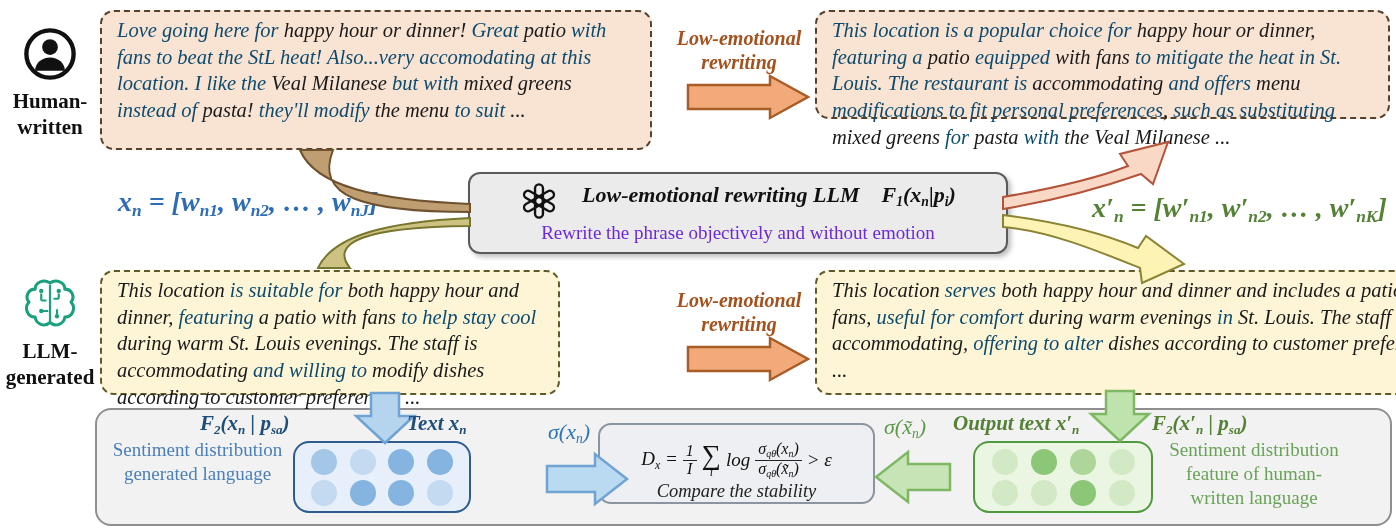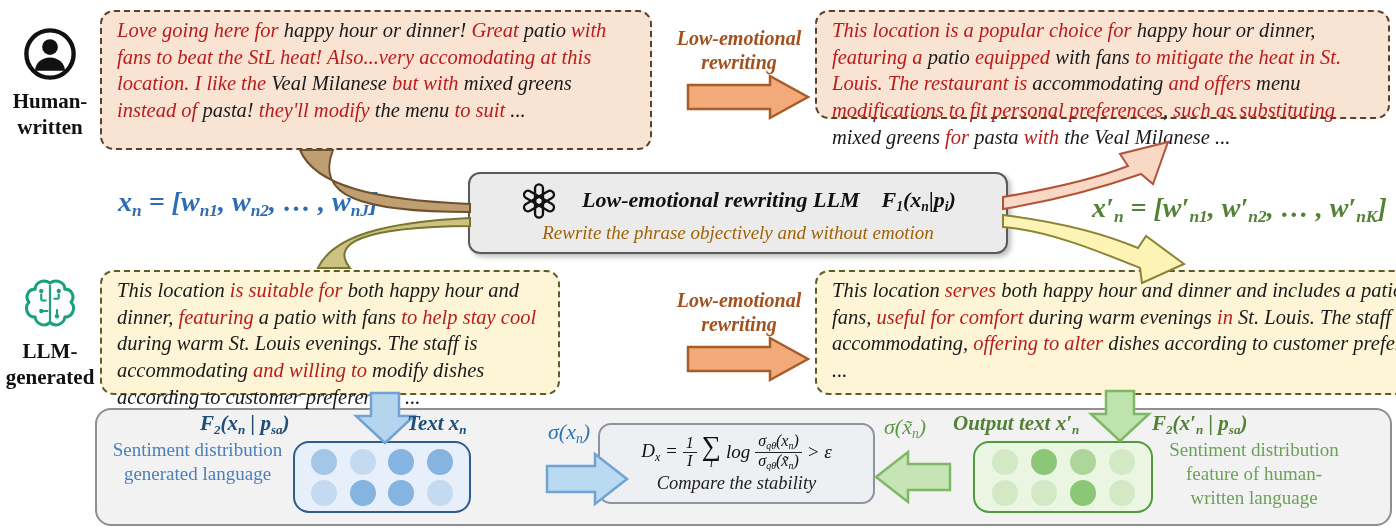--- a/index.html
+++ b/index.html
@@ -3,37 +3,37 @@
 <meta charset="utf-8">
 <style>
   html,body{margin:0;padding:0;background:#ffffff;}
   .canvas{position:relative;width:1396px;height:532px;background:#ffffff;overflow:hidden;
           font-family:"Liberation Serif","DejaVu Serif",serif;}
   
   .tbox{position:absolute;border-radius:14px;z-index:2;box-sizing:border-box;}
   .tbox.pink{background:#f9e3d3;border:2.5px dashed #55422e;}
   .tbox.yellow{background:#fdf5d6;border:2.5px dashed #5f5a2c;}
   .boxtext{padding:5px 15px;font-style:italic;font-size:20.5px;line-height:1.3;color:#1a1a1a;}
-  .seg-r{color:#b91c1c;text-align:right;}
+  .seg-r{color:#0c4a6e;text-align:right;}
   .seg-sub{font-size:.62em;vertical-align:-0.3em;}
   .seg-i{font-style:italic;}
   
   .src-label{position:absolute;width:100px;text-align:center;font-weight:bold;font-size:21px;
              color:#111;line-height:1.25;z-index:2;}
   
   .rw-label{position:absolute;width:158px;text-align:center;font-weight:bold;font-style:italic;
             font-size:20px;color:#a3511d;line-height:1.2;z-index:2;}
   
   .llm-box{position:absolute;left:468px;top:172px;width:536px;height:78px;background:#ebebeb;
            border:2px solid #5a5a5a;border-radius:12px;z-index:2;
            box-shadow:3px 3px 5px rgba(0,0,0,.25);display:flex;flex-direction:column;
            justify-content:center;align-items:center;}
-  .llm-title-row{display:flex;align-items:center;gap:24px;}
+  .llm-title-row{display:flex;align-items:flex-start;gap:24px;}
   .llm-title{font-weight:bold;font-style:italic;font-size:22px;color:#111;}
-  .llm-sub{font-style:italic;font-size:19px;color:#a16207;margin-top:2px;}
+  .llm-sub{font-size:19px;color:#6d28d9;margin-top:2px;}
   
   .formula{position:absolute;font-weight:bold;font-style:italic;font-size:28px;z-index:2;}
   .formula-left{left:118px;top:186px;color:#2e6db4;}
   .formula-right{left:1092px;top:192px;color:#538135;}
   
   .panel{position:absolute;left:95px;top:408px;width:1297px;height:118px;background:#f2f2f3;
          border:2px solid #8f8f8f;border-radius:16px;z-index:1;box-sizing:border-box;}
   .navy{color:#1f4e79;}
   .green-dark{color:#538135;}
   .mini-label{position:absolute;font-weight:bold;font-style:italic;font-size:21px;z-index:4;}
@@ -45,21 +45,21 @@
   .dots-blue{left:293px;top:441px;width:178px;height:72px;background:#e7f0fa;border:2.5px solid #2f5b8f;}
   .dots-green{left:973px;top:441px;width:180px;height:72px;background:#eaf6e2;border:2.5px solid #4f9a3e;}
   .dots-grid{width:100%;height:100%;display:grid;grid-template-columns:repeat(4,1fr);
              place-items:center;padding:3px 10px;box-sizing:border-box;}
   .dot{width:26px;height:26px;border-radius:50%;}
   .dot.bA{background:#84b4df}.dot.bB{background:#c3daf0}.dot.bC{background:#a5c7e7}
   .dot.gA{background:#8cc778}.dot.gB{background:#d3e9c5}.dot.gC{background:#aed69b}
   
   .cmp-box{position:absolute;left:598px;top:423px;width:277px;height:81px;background:#edeff2;
            border:2px solid #8a95a0;border-radius:13px;z-index:2;display:flex;flex-direction:column;
-           justify-content:center;align-items:center;box-sizing:border-box;}
+           justify-content:flex-end;align-items:center;box-sizing:border-box;}
   .cmp-row{display:flex;align-items:center;gap:5px;font-style:italic;font-size:19px;color:#111;}
   .frac{display:inline-flex;flex-direction:column;align-items:center;line-height:1.05;}
   .frac .num{border-bottom:1.5px solid #222;padding:0 3px;}
   .frac-small{font-size:16px;}
   .sum{display:inline-flex;flex-direction:column;align-items:center;line-height:.85;}
   .sum .sym{font-size:27px;font-style:normal;}
   .sum .ssub{font-size:12px;}
   .cmp-caption{font-style:italic;font-size:18.5px;color:#222;margin-top:2px;}
   svg.overlay{position:absolute;left:0;top:0;z-index:3;pointer-events:none;}
   .icon{position:absolute;z-index:2;}

